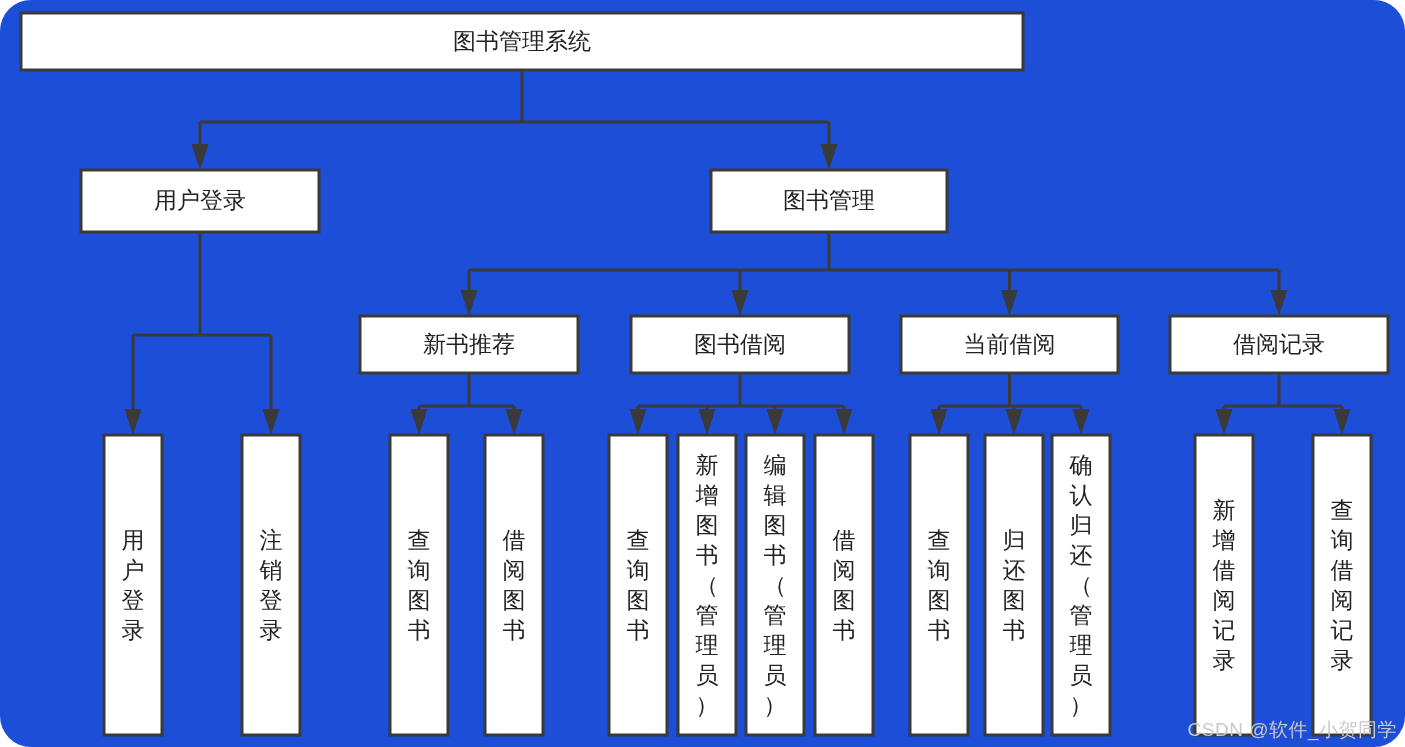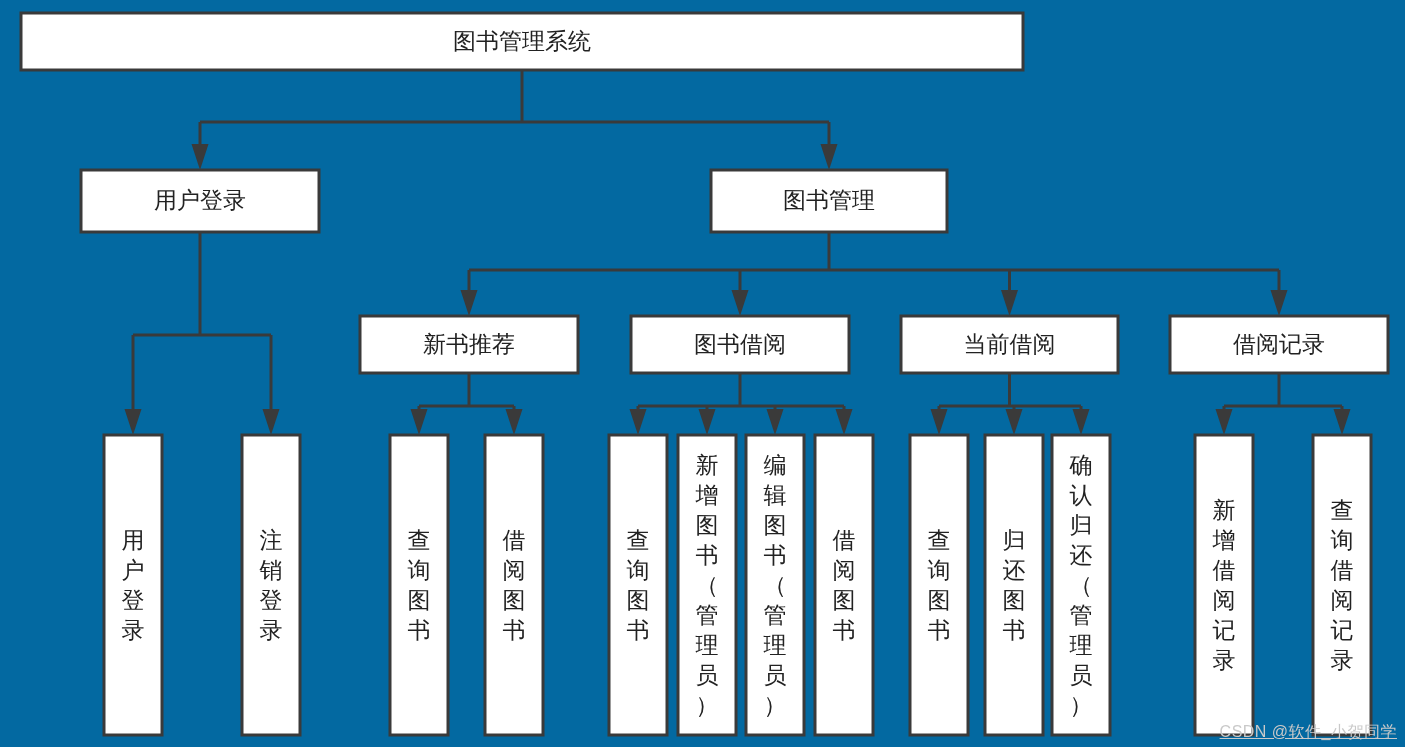--- a/index.html
+++ b/index.html
@@ -7,22 +7,23 @@
     padding: 0;
     background: #ffffff;
   }
   body {
     font-family: "Liberation Sans", "DejaVu Sans", sans-serif;
   }
   #diagram-root {
     position: relative;
     width: 1405px;
     height: 747px;
-    background: #0369a1;
+    background: #1d4ed8;
     overflow: hidden;
+    border-radius: 31px;
   }
   svg#flow-svg {
     position: absolute;
     left: 0;
     top: 0;
     width: 1405px;
     height: 747px;
     display: block;
   }
   .node-box {
@@ -51,26 +52,25 @@
     fill: #222222;
     font-family: "Liberation Sans", "DejaVu Sans", sans-serif;
     font-size: 23px;
     text-anchor: middle;
   }
   .watermark {
     position: absolute;
     right: 8px;
     bottom: 4px;
     font-family: "Liberation Sans", "DejaVu Sans", sans-serif;
-    font-size: 16px;
+    font-size: 19px;
     color: #c9c9c9;
     letter-spacing: 0.5px;
     white-space: nowrap;
     pointer-events: none;
-    text-decoration: underline;
   }
 </style>
 </head>
 <body>
 
 <div id="diagram-root">
   <svg id="flow-svg" viewBox="0 0 1405 747">
     <g id="connector-layer">
         <line x1="522" y1="70" x2="522" y2="122" class="connector"></line>
         <line x1="200" y1="122" x2="829" y2="122" class="connector"></line>

